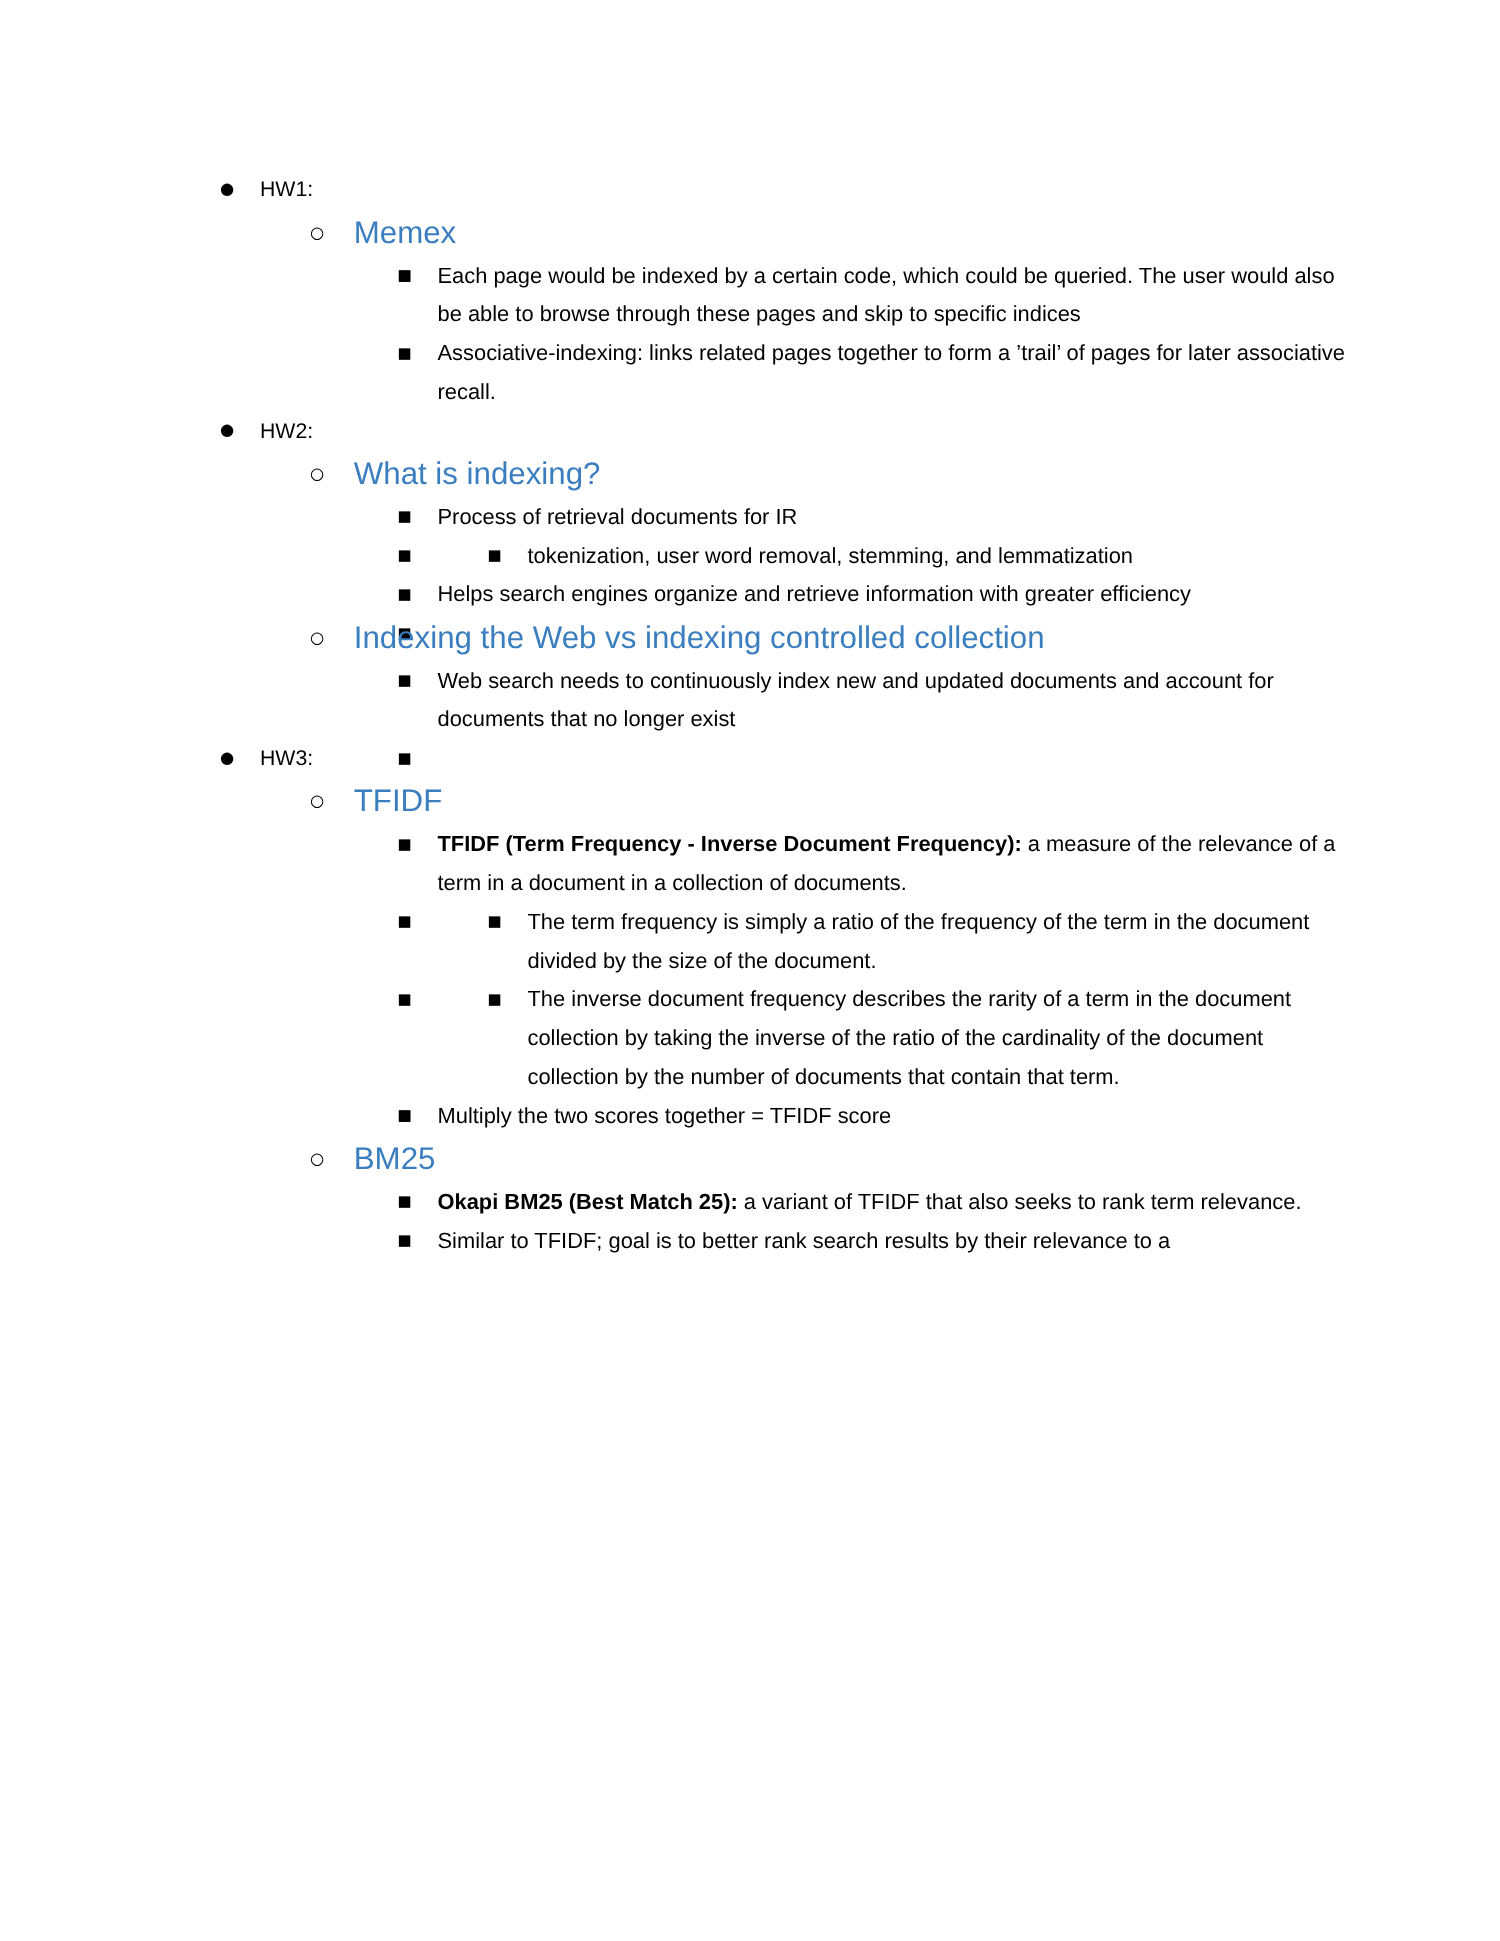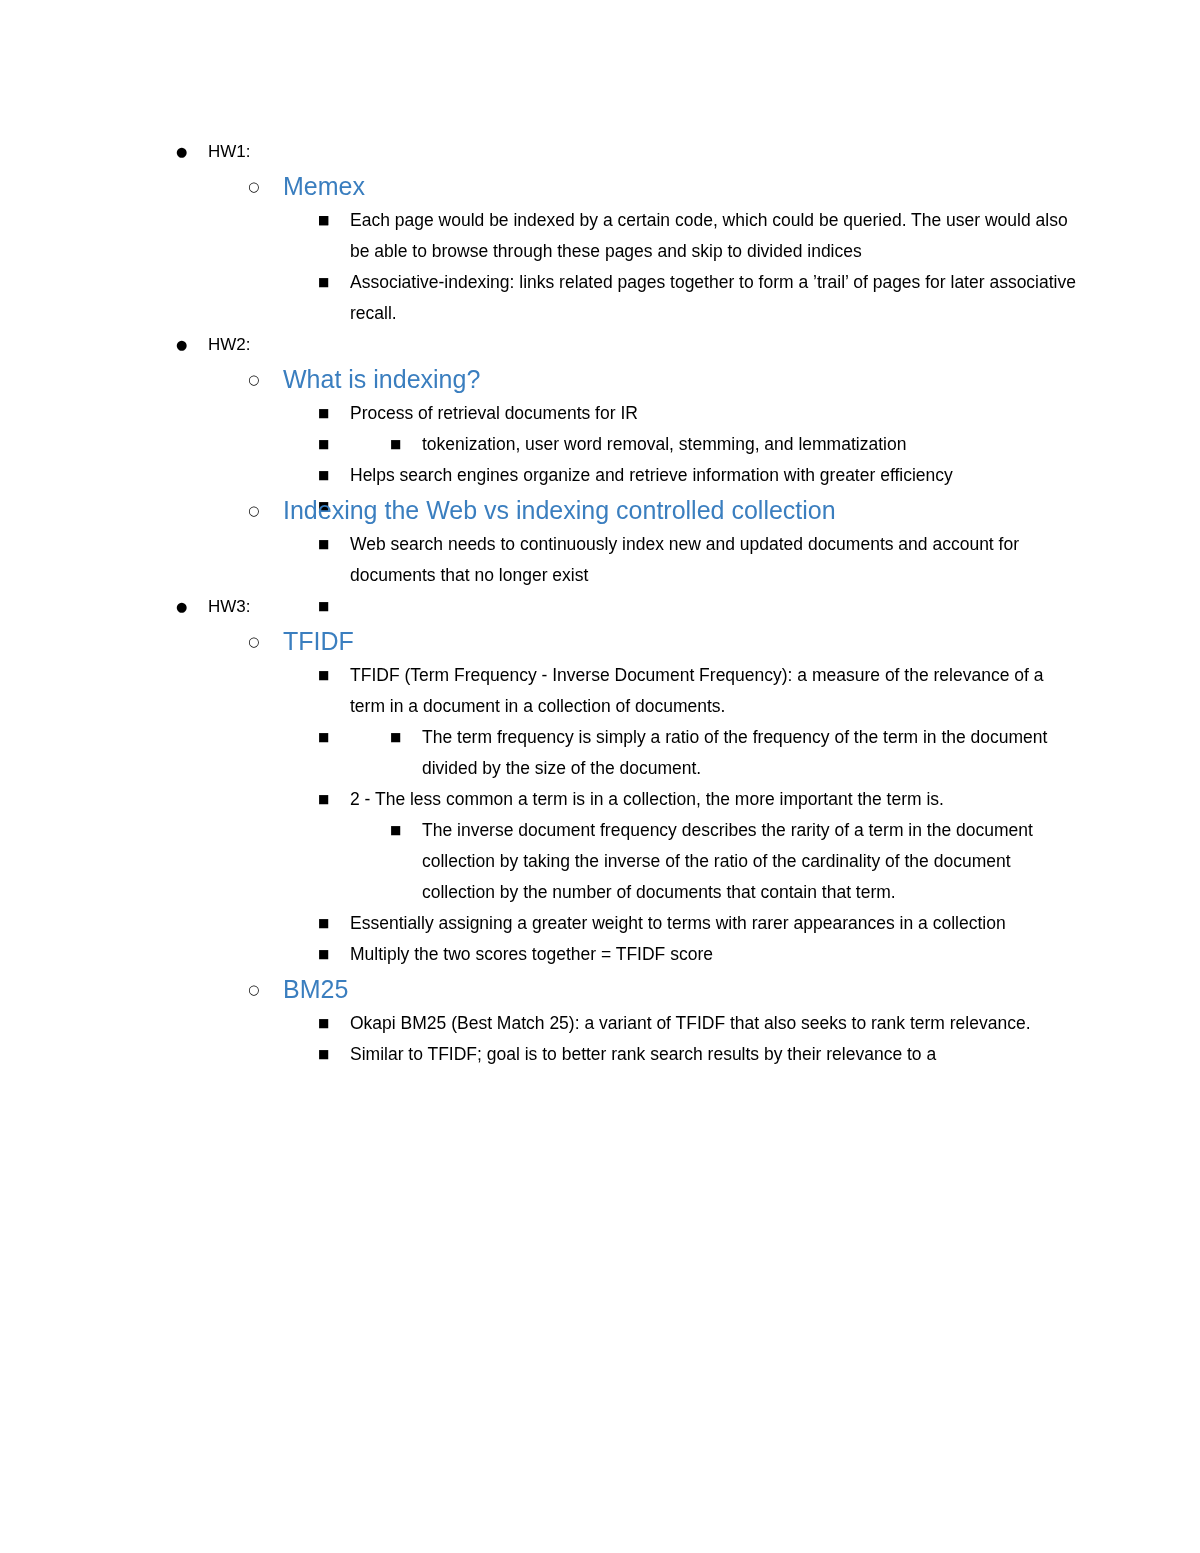--- a/index.html
+++ b/index.html
@@ -86,48 +86,48 @@
     font-size: 17.5px;
     line-height: 31px;
   }
   .lvl4 > .bullet {
     left: 218px; top: 0;
     font-size: 12px;
     line-height: 31px;
   }
 
   .txt { display: inline; }
-  .b { font-weight: normal; }
+  .b { font-weight: bold; }
 </style>
 </head>
 <body>
 
 <div class="page">
   <div class="outline" id="outline-root">
       <div class="row lvl1"><span class="bullet">●</span><span class="txt">HW1:</span></div>
       <div class="row lvl2"><span class="bullet">○</span><span class="txt">Memex</span></div>
       <div class="row lvl3"><span class="bullet">■</span></div>
-      <div class="row lvl3"><span class="bullet">■</span><span class="txt">Each page would be indexed by a certain code, which could be queried. The user would also be able to browse through these pages and skip to divided indices</span></div>
+      <div class="row lvl3"><span class="bullet">■</span><span class="txt">Each page would be indexed by a certain code, which could be queried. The user would also be able to browse through these pages and skip to specific indices</span></div>
       <div class="row lvl3"><span class="bullet">■</span><span class="txt">Associative-indexing: links related pages together to form a ’trail’ of pages for later associative recall.</span></div>
       <div class="row lvl1"><span class="bullet">●</span><span class="txt">HW2:</span></div>
       <div class="row lvl2"><span class="bullet">○</span><span class="txt">What is indexing?</span></div>
       <div class="row lvl3"><span class="bullet">■</span><span class="txt">Process of retrieval documents for IR</span></div>
       <div class="row lvl3"><span class="bullet">■</span></div>
       <div class="row lvl4"><span class="bullet">■</span><span class="txt">tokenization, user word removal, stemming, and lemmatization</span></div>
       <div class="row lvl3"><span class="bullet">■</span><span class="txt">Helps search engines organize and retrieve information with greater efficiency</span></div>
       <div class="row lvl3"><span class="bullet">■</span></div>
       <div class="row lvl2"><span class="bullet">○</span><span class="txt">Indexing the Web vs indexing controlled collection</span></div>
       <div class="row lvl3"><span class="bullet">■</span><span class="txt">Web search needs to continuously index new and updated documents and account for documents that no longer exist</span></div>
       <div class="row lvl3"><span class="bullet">■</span></div>
       <div class="row lvl1"><span class="bullet">●</span><span class="txt">HW3:</span></div>
       <div class="row lvl2"><span class="bullet">○</span><span class="txt">TFIDF</span></div>
       <div class="row lvl3"><span class="bullet">■</span><span class="txt b">TFIDF (Term Frequency - Inverse Document Frequency):</span><span class="txt"> a measure of the relevance of a term in a document in a collection of documents.</span></div>
       <div class="row lvl3"><span class="bullet">■</span></div>
       <div class="row lvl4"><span class="bullet">■</span><span class="txt">The term frequency is simply a ratio of the frequency of the term in the document divided by the size of the document.</span></div>
-      <div class="row lvl3"><span class="bullet">■</span><span class="txt">2 - The less common a term is in a collection, the more important the term is.</span></div>
+      <div class="row lvl3"><span class="bullet">■</span></div>
       <div class="row lvl4"><span class="bullet">■</span><span class="txt">The inverse document frequency describes the rarity of a term in the document collection by taking the inverse of the ratio of the cardinality of the document collection by the number of documents that contain that term.</span></div>
-      <div class="row lvl3"><span class="bullet">■</span><span class="txt">Essentially assigning a greater weight to terms with rarer appearances in a collection</span></div>
+      <div class="row lvl3"><span class="bullet">■</span></div>
       <div class="row lvl3"><span class="bullet">■</span><span class="txt">Multiply the two scores together = TFIDF score</span></div>
       <div class="row lvl2"><span class="bullet">○</span><span class="txt">BM25</span></div>
       <div class="row lvl3"><span class="bullet">■</span><span class="txt b">Okapi BM25 (Best Match 25):</span><span class="txt"> a variant of TFIDF that also seeks to rank term relevance.</span></div>
       <div class="row lvl3"><span class="bullet">■</span><span class="txt">Similar to TFIDF; goal is to better rank search results by their relevance to a</span></div>
     </div>
 </div>
 
 </body></html>

